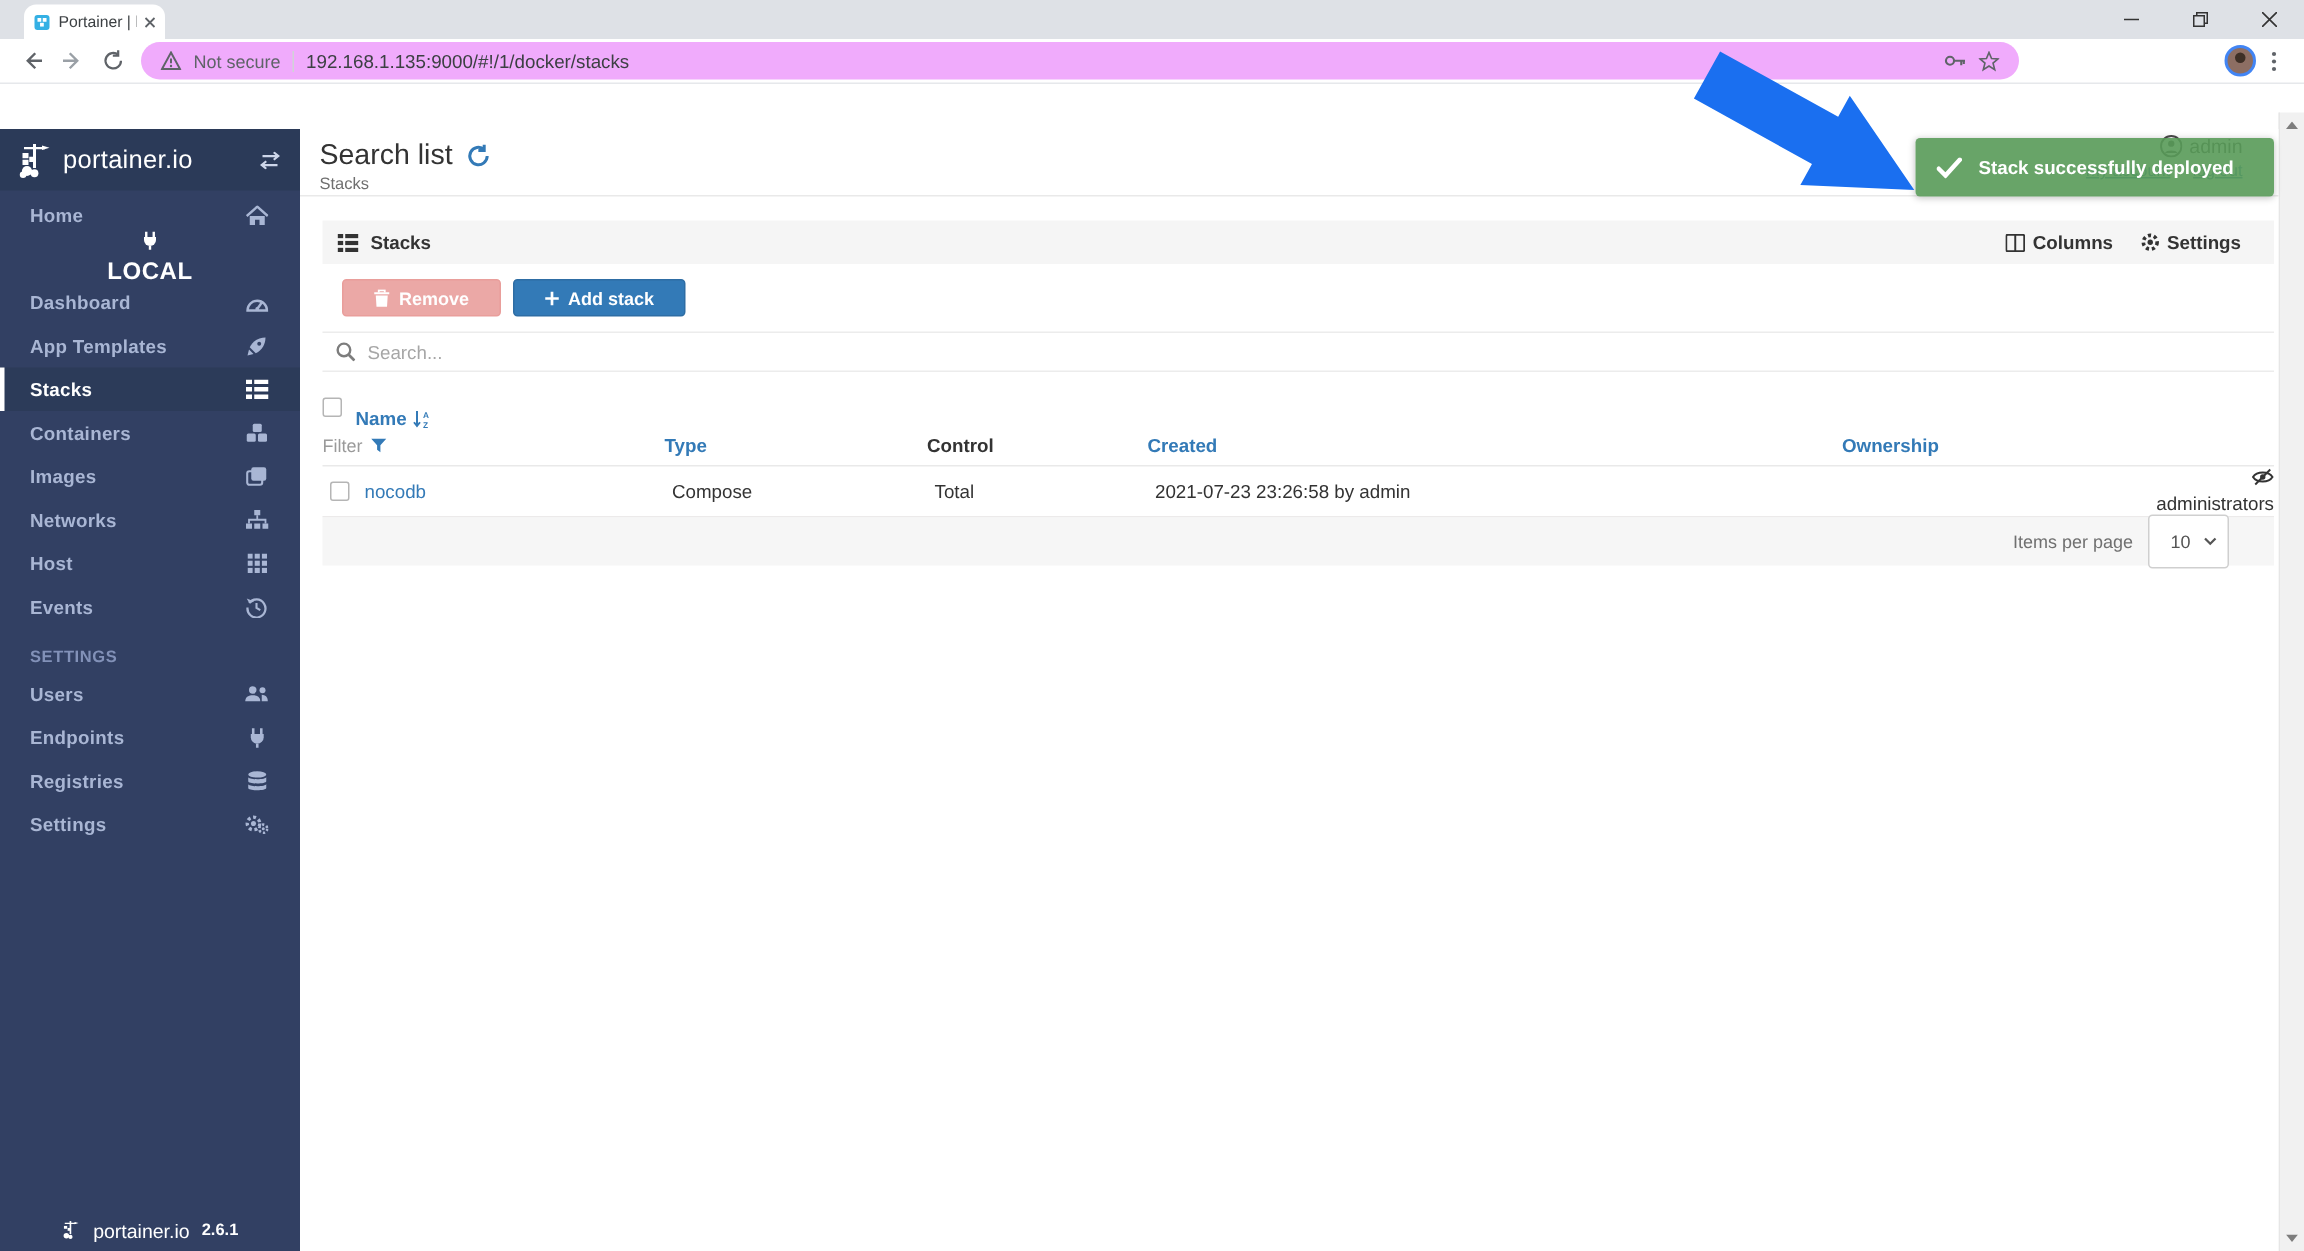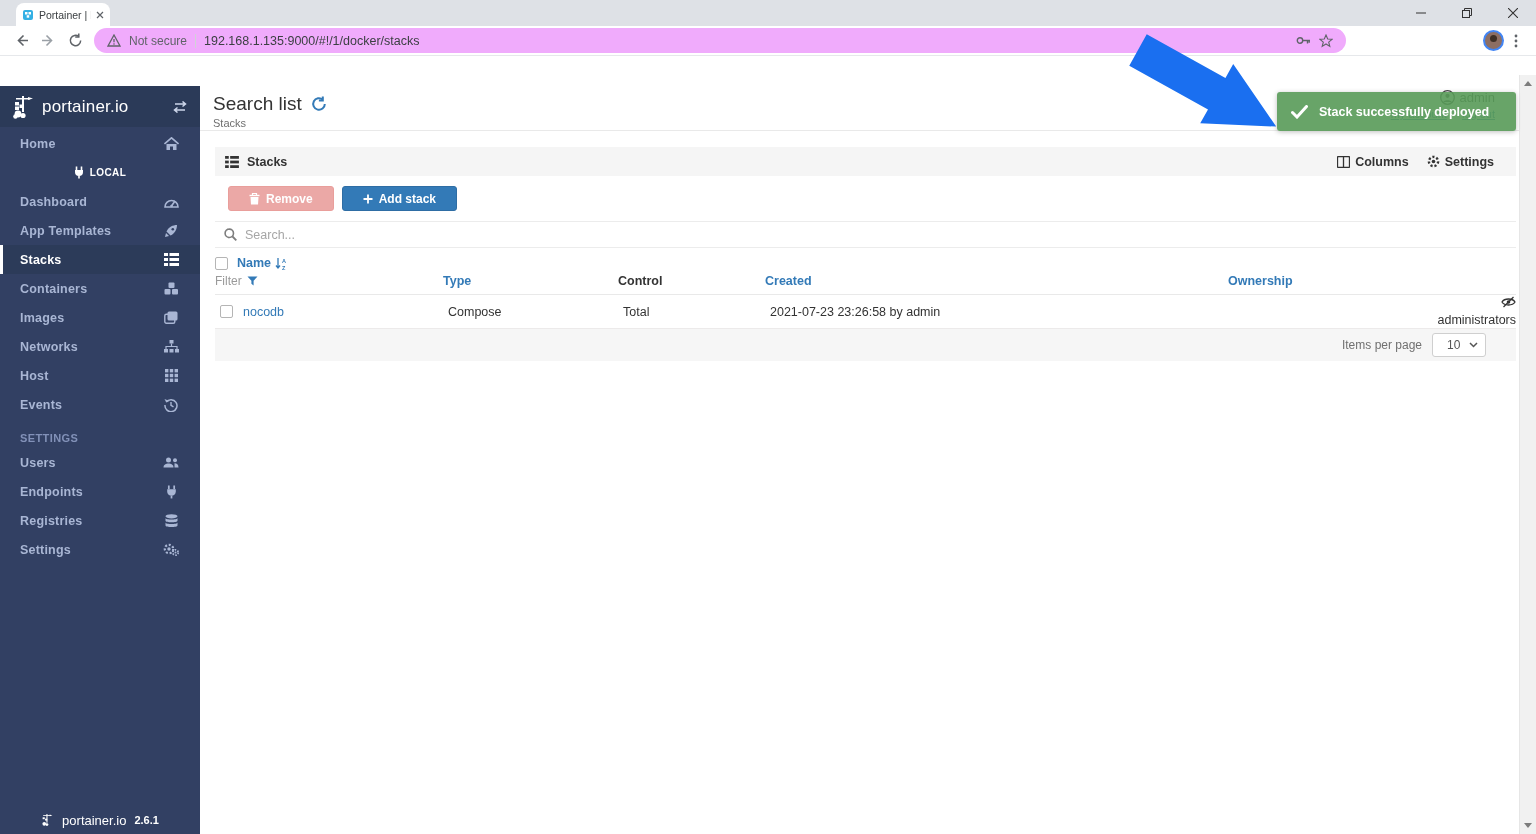--- a/index.html
+++ b/index.html
@@ -46,21 +46,21 @@
             padding:0 12px; color:#fff; }
   .s-brand { font-size:17px; font-weight:400; letter-spacing:.2px; }
   .s-exchange { margin-left:auto; color:#cdd6ea; }
   .s-item { height:29px; display:flex; align-items:center; padding:0 20px;
             color:#a9b6d4; font-size:12.5px; font-weight:700; letter-spacing:.2px; cursor:pointer; }
   .s-item .lbl { flex:1; }
   .s-item .ico { color:#a9b6d4; width:18px; }
   .s-item.active { background:#2c3b59; border-left:3px solid #fff; padding-left:17px; color:#fff; }
   .s-item.active .ico { color:#fff; }
   .s-section-local { height:29px; display:flex; align-items:center; justify-content:center; gap:6px;
-            color:#fff; font-size:10px; font-weight:700; letter-spacing:.4px; }
+            color:#fff; font-size:16px; font-weight:700; letter-spacing:.4px;flex-direction:column; }
   .s-section-head { height:29px; display:flex; align-items:flex-end; padding:0 0 4px 20px;
             color:#8291b8; font-size:11px; font-weight:700; letter-spacing:.4px; }
   .s-footer { position:absolute; bottom:6px; left:0; right:0; display:flex; align-items:center;
             justify-content:center; gap:8px; color:#fff; }
   .s-footer .brand { font-size:13px; }
   .s-footer .ver { font-size:11px; font-weight:700; }
 
   
   .main { position:absolute; top:30px; left:200px; right:17px; bottom:0; background:#fff; }
   .page-head { height:45px; border-bottom:1px solid #e9e9e9; padding:7px 0 0 13px; position:relative; }
@@ -89,38 +89,38 @@
   .searchbar { margin-top:2px; height:27px; border-top:1px solid #ececec; border-bottom:1px solid #ececec;
                display:flex; align-items:center; gap:8px; padding:0 9px; }
   .searchbar input { border:none; outline:none; flex:1; font-size:12.5px; color:#333;
                font-family:"Liberation Sans",sans-serif; background:transparent; }
   .searchbar input::placeholder { color:#a6a6a6; }
 
   .grid { display:grid; grid-template-columns:228px 175px 147px 463px 1fr; padding-left:5px; }
   .thead { padding:8px 0 6px; border-bottom:1px solid #e9e9e9; }
   .th-line1 { display:flex; align-items:center; gap:9px; }
   .name-link { color:#337ab7; font-size:12.5px; font-weight:700; cursor:pointer;
-               display:flex; align-items:flex-end; gap:4px; }
+               display:flex; align-items:flex-end; gap:4px;margin-top:16px; }
   .th-line2 { margin-top:4px; }
   .filter { display:flex; align-items:center; gap:5px; font-size:12px; color:#9a9a9a; cursor:pointer; }
   .col-head { font-size:12.5px; font-weight:600; align-self:end; }
   .col-head.link { color:#337ab7; cursor:pointer; }
   .col-head.plain { color:#333; }
 
   .trow { height:34px; align-items:center; border-bottom:1px solid #eceaea; }
   .cell-name { display:flex; align-items:center; gap:10px; }
   .row-link { color:#337ab7; font-size:12.5px; cursor:pointer; }
   .cell { font-size:12.5px; color:#333; }
   .cell-own { display:flex; align-items:flex-end; gap:5px; font-size:12.5px; color:#333;flex-direction:column; }
 
   .cb { width:13px; height:13px; border:1px solid #b5b5b5; border-radius:2px; background:#fff; cursor:pointer; }
 
   .tfoot { height:32px; background:#f6f6f6; display:flex; align-items:center; justify-content:flex-end;
            gap:10px; padding-right:30px; font-size:12px; color:#707070; }
-  .pagesize { width:54px; height:24px; background:#fff; border:1px solid #cfcfcf; border-radius:3px;
+  .pagesize { width:54px; height:36px; background:#fff; border:1px solid #cfcfcf; border-radius:3px;
            display:flex; align-items:center; padding:0 7px 0 14px; color:#555; cursor:pointer; }
   .pagesize .val { flex:1; font-size:12px; }
 
   
   .toast { position:absolute; left:1277px; top:92px; width:239px; height:39px;
            background:rgba(88,154,88,.9); border-radius:3px; box-shadow:0 1px 5px rgba(0,0,0,.25);
            display:flex; align-items:center; gap:11px; padding:0 14px; z-index:30; }
   .toast-msg { color:#fff; font-size:12.5px; font-weight:700; }
   .annot-arrow { position:absolute; left:1128px; top:16px; z-index:40; pointer-events:none; }
 </style>

